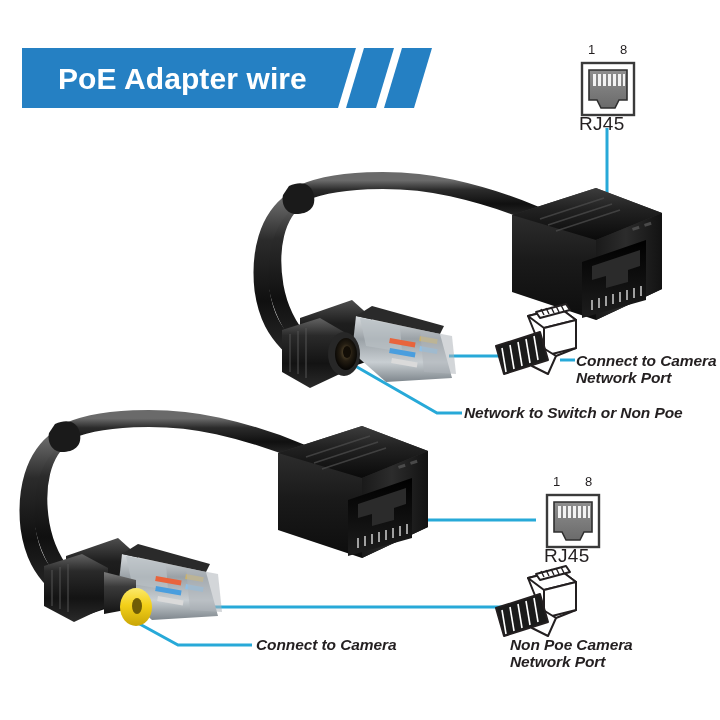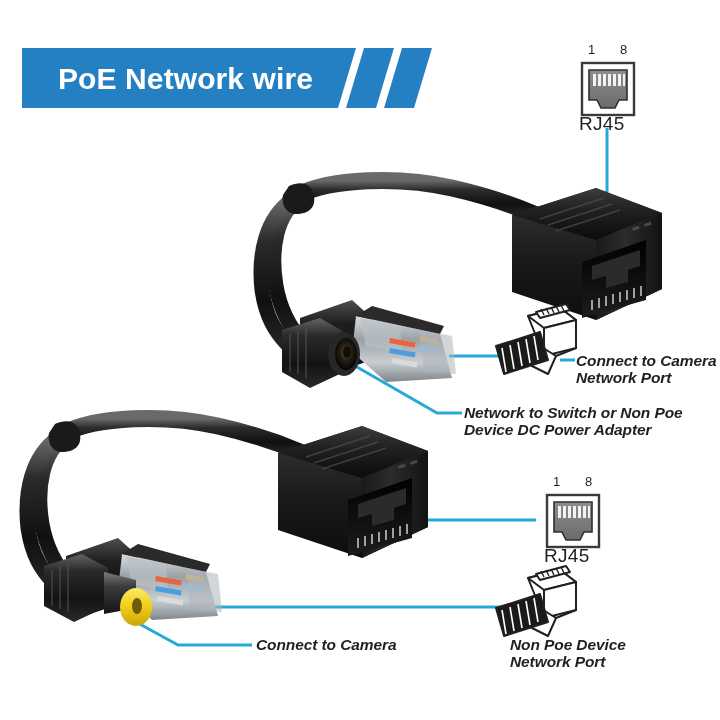--- a/index.html
+++ b/index.html
@@ -31,21 +31,21 @@
 
 <div class="stage">
 
   <div class="banner-wrap">
     <svg class="banner-svg" width="460" height="72" viewBox="0 0 460 72">
       <polygon points="22,6 356,6 338,66 22,66" fill="#2580c3"></polygon>
       <polygon points="364,6 394,6 376,66 346,66" fill="#2580c3"></polygon>
       <polygon points="402,6 432,6 414,66 384,66" fill="#2580c3"></polygon>
     </svg>
   </div>
-  <div class="banner-text">PoE Network wire</div>
+  <div class="banner-text">PoE Adapter wire</div>
 
   <svg class="art" viewBox="0 0 720 720">
     <defs>
 
       <linearGradient id="gCable" x1="0" y1="0" x2="0" y2="1">
         <stop offset="0%" stop-color="#6a6a6a"></stop>
         <stop offset="28%" stop-color="#2b2b2b"></stop>
         <stop offset="70%" stop-color="#101010"></stop>
         <stop offset="100%" stop-color="#232323"></stop>
       </linearGradient>
@@ -336,25 +336,24 @@
   <div class="pin-num" style="left:585px;top:474px;">8</div>
   <div class="rj-label" style="left:544px;top:545px;">RJ45</div>
 
   <div class="callout" style="left:576px;top:352px;">
     <span>Connect to Camera</span>
     <span>Network Port</span>
   </div>
 
   <div class="callout" style="left:464px;top:404px;">
     <span>Network to Switch or Non Poe</span>
-    <span>Device DC Power Adapter</span>
   </div>
 
   <div class="callout" style="left:256px;top:636px;">
     <span>Connect to Camera</span>
   </div>
 
   <div class="callout" style="left:510px;top:636px;">
-    <span>Non Poe Device</span>
+    <span>Non Poe Camera</span>
     <span>Network Port</span>
   </div>
 
 </div>
 
 </body></html>

